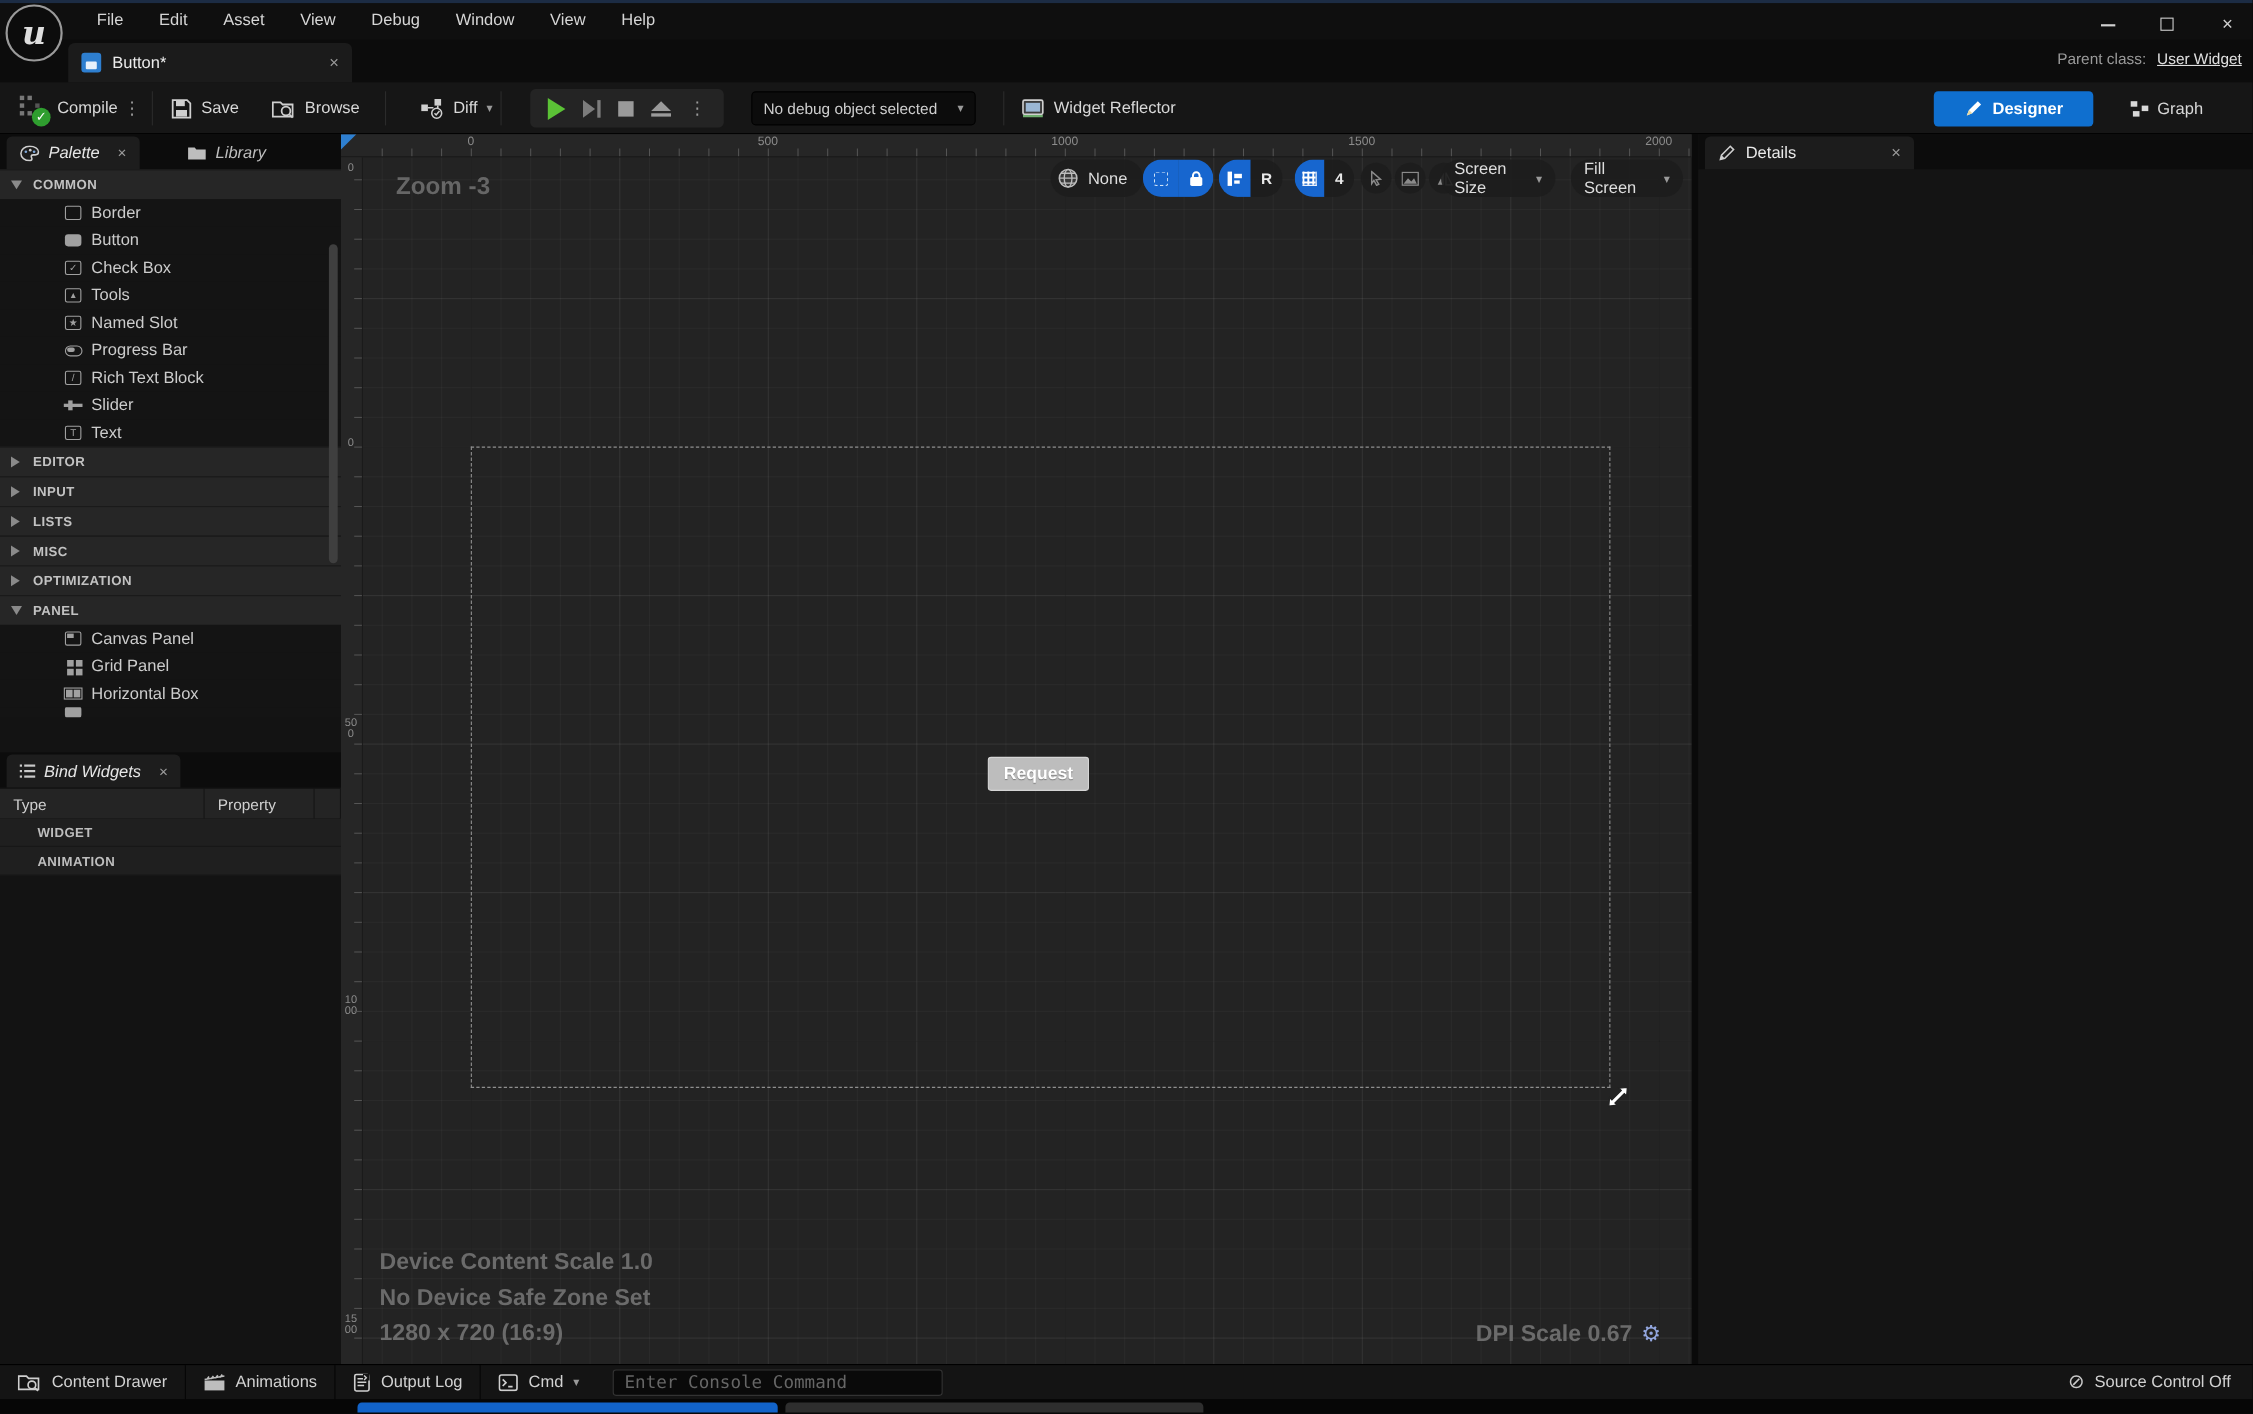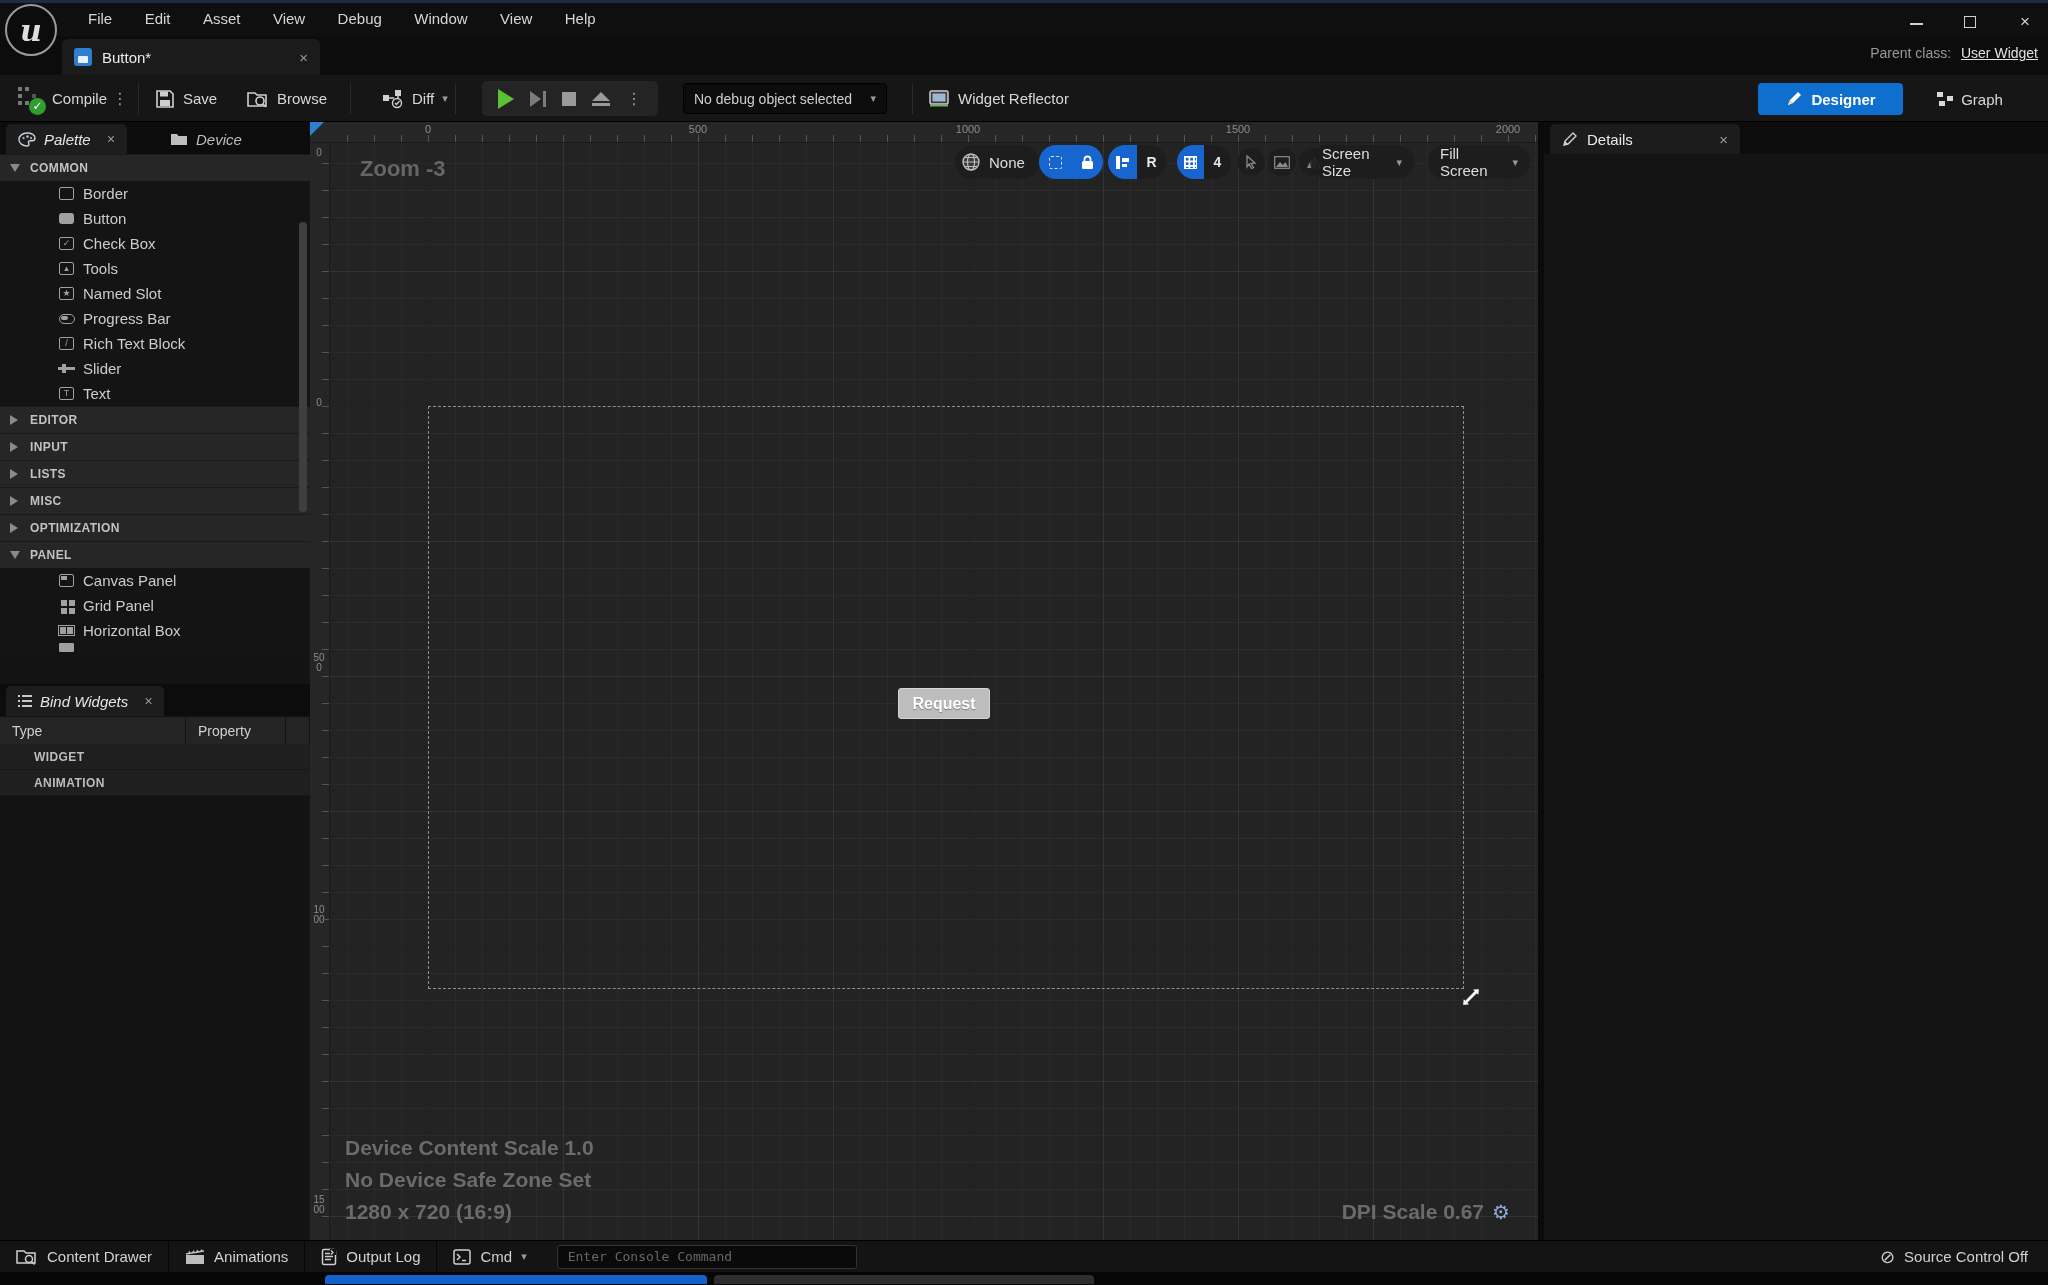--- a/index.html
+++ b/index.html
@@ -147,21 +147,21 @@
   
   #rdivider { left:1538px; top:122px; width:6px; height:1118px; background:#0a0a0a; }
   #rightpanel { left:1544px; top:122px; width:504px; height:1118px; background:#131313; }
   #details-tab { position:absolute; left:6px; top:2px; width:190px; height:30px; background:#1c1c1c; border-radius:5px 5px 0 0; display:flex; align-items:center; gap:9px; padding:0 12px; font-size:15px; color:#eaeaea; }
   #details-tab .pclose { margin-left:auto; color:#9a9a9a; }
   #details-body { position:absolute; left:0; top:32px; width:504px; height:1086px; background:#141414; }
 
   
   #statusbar { left:0; top:1240px; width:2048px; height:32px; background:#141414; border-top:1px solid #000; display:flex; align-items:center; font-size:15px; color:#d2d2d2; }
   .sb-item { display:flex; align-items:center; gap:9px; padding:0 16px; height:100%; border-right:1px solid #050505; }
-  #console-input { width:300px; height:24px; margin-left:14px; background:#0a0a0a; border:1px solid #333; border-radius:3px; color:#15803d; font-family:"DejaVu Sans Mono",monospace; font-size:13px; padding:0 10px; outline:none; }
+  #console-input { width:300px; height:24px; margin-left:14px; background:#0a0a0a; border:1px solid #333; border-radius:3px; color:#15803d; font-family:"DejaVu Sans Mono",monospace; font-size:16px; padding:0 10px; outline:none; }
   #console-input::placeholder { color:#666; }
   #srcctl { margin-left:auto; display:flex; align-items:center; gap:9px; padding:0 20px; }
   #srcctl .slash { font-size:18px; color:#c9c9c9; }
 
   
   #taskbar { left:0; top:1272px; width:2048px; height:13px; background:#060606; }
   #tb-blue { position:absolute; left:325px; top:3px; width:382px; height:9px; background:#1263c9; border-radius:4px 4px 0 0; }
   #tb-gray { position:absolute; left:714px; top:3px; width:380px; height:9px; background:#2e2e2e; border-radius:4px 4px 0 0; }
 </style>
 </head>
@@ -296,21 +296,21 @@
             <circle cx="9.5" cy="4.5" r="1.2" fill="#cfcfcf"></circle>
             <circle cx="13" cy="6" r="1.2" fill="#7ea7d8"></circle>
           </svg>
         <span>Palette</span>
         <span class="pclose">×</span>
       </div>
       <div class="ptab inactive" style="left:158px">
         <svg class="mini-svg" width="18" height="15" viewBox="0 0 18 15">
             <path d="M1 2h6l1.5 2H17v9H1z" fill="#bdbdbd"></path>
           </svg>
-        <span>Device</span>
+        <span>Library</span>
       </div>
     </div>
     <svg class="search-ico abs" width="16" height="16" viewBox="0 0 16 16">
         <circle cx="6.5" cy="6.5" r="4.5" fill="none" stroke="#8a8a8a" stroke-width="1.6"></circle>
         <line x1="10" y1="10" x2="14" y2="14" stroke="#8a8a8a" stroke-width="1.6"></line>
       </svg>
 
     <div class="sect-hd">
       <span class="chev chev-d"></span>
       <span>COMMON</span>

